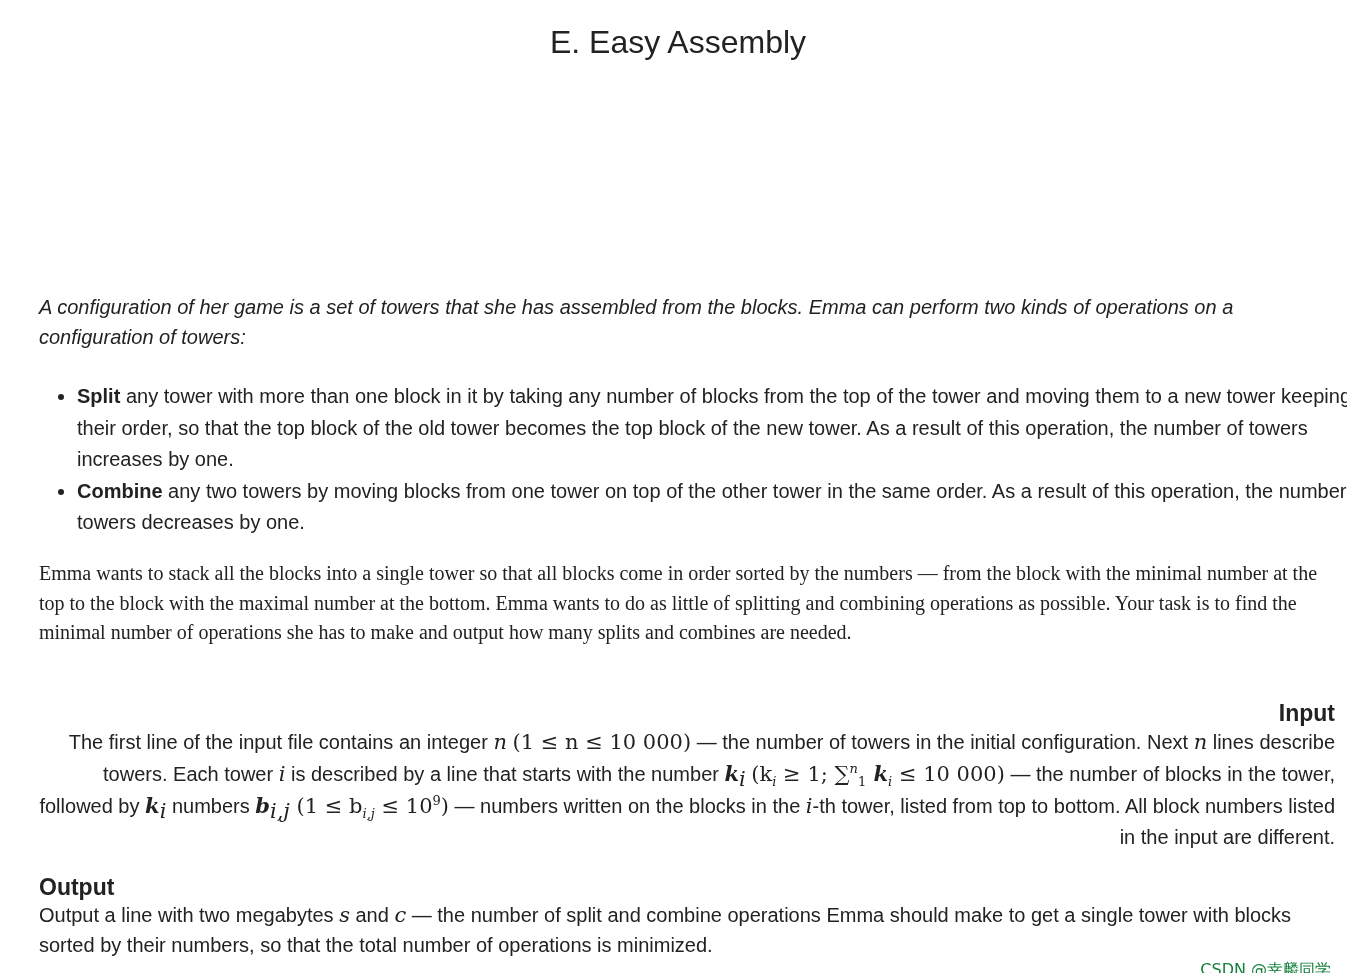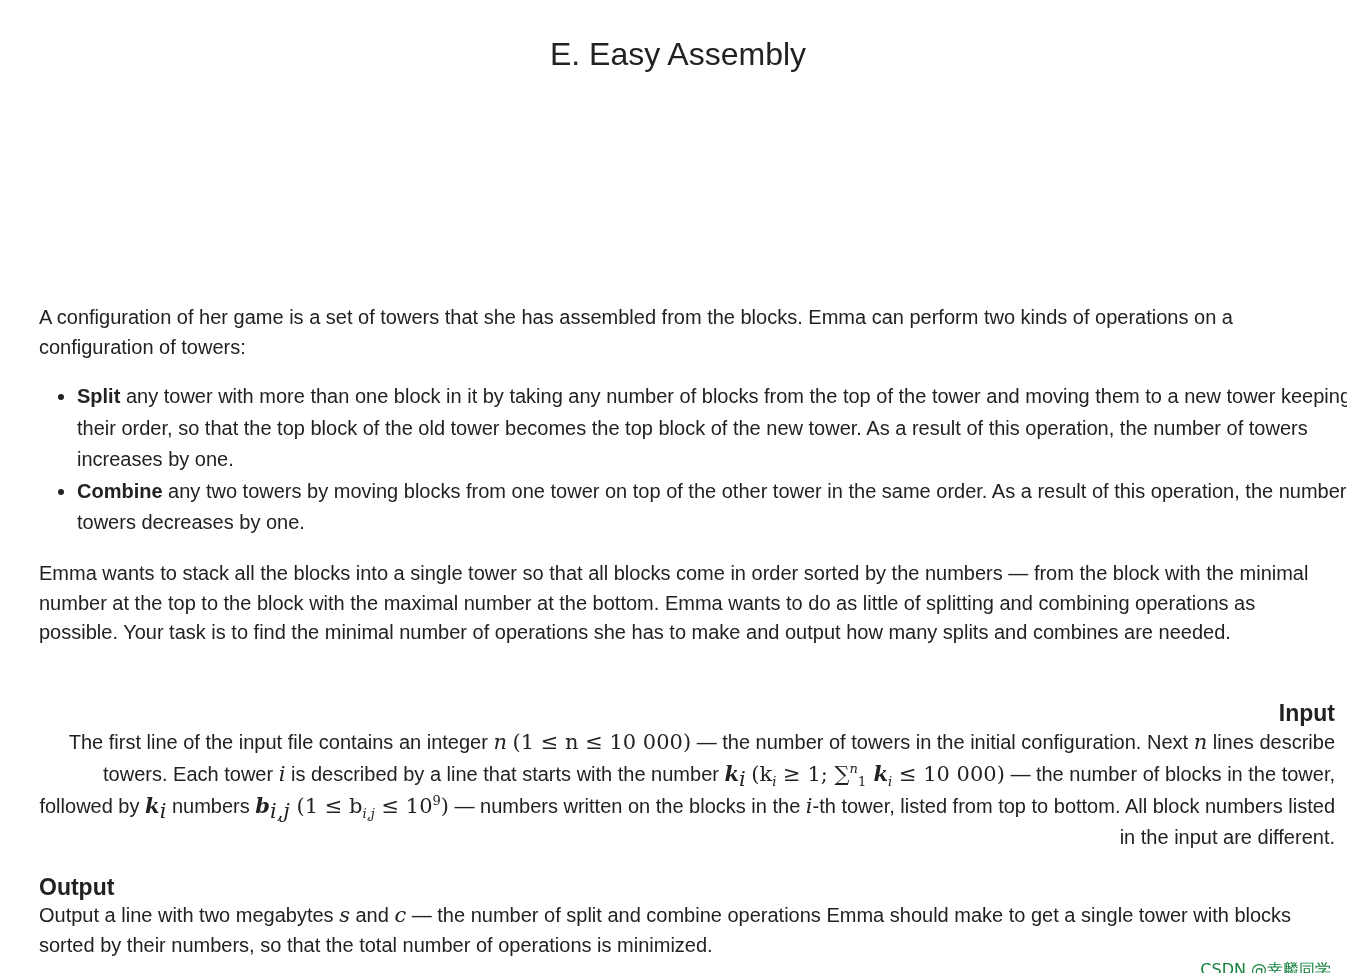--- a/index.html
+++ b/index.html
@@ -22,38 +22,38 @@
     width: 1296px;
   }
   .header {
     text-align: center;
     width: 1296px;
     margin-left: -9px;
   }
   .title {
     font-size: 32px;
     line-height: 36px;
-    padding-top: 36px;
+    padding-top: 24px;
     margin: 0;
     font-weight: normal;
     color: #222;
   }
   .limits {
     margin-top: 14px;
     font-size: 20px;
     line-height: 31.6px;
   }
   .limits div { height: 31.6px; }
   p, li {
     font-size: 20px;
     line-height: 29.5px;
     margin: 0;
   }
   .para1 { position: absolute; top: 221px; left: 0; width: 1296px; }
-  .para2 { position: absolute; top: 303px; left: 0; width: 1296px; }
+  .para2 { position: absolute; top: 293px; left: 0; width: 1296px; font-style: italic; }
   ul.ops {
     position: absolute;
     top: 381px;
     left: 0;
     width: 1296px;
     margin: 0;
     padding-left: 38px;
     list-style: none;
   }
   ul.ops li {
@@ -63,21 +63,21 @@
   ul.ops li::before {
     content: "";
     position: absolute;
     left: -19px;
     top: 13px;
     width: 6px;
     height: 6px;
     border-radius: 50%;
     background: #222;
   }
-  .para3 { position: absolute; top: 559px; left: 0; width: 1296px; }
+  .para3 { position: absolute; top: 559px; left: 0; width: 1296px; font-family: Liberation Serif, serif; }
   .section-title {
     font-size: 23px;
     font-weight: bold;
     line-height: 28px;
     margin: 0;
     color: #222;
   }
   .input-sec { position: absolute; top: 699px; left: 0; width: 1296px; text-align: right; }
   .input-sec p { line-height: 31px; }
   .output-sec { position: absolute; top: 873px; left: 0; width: 1296px; }

